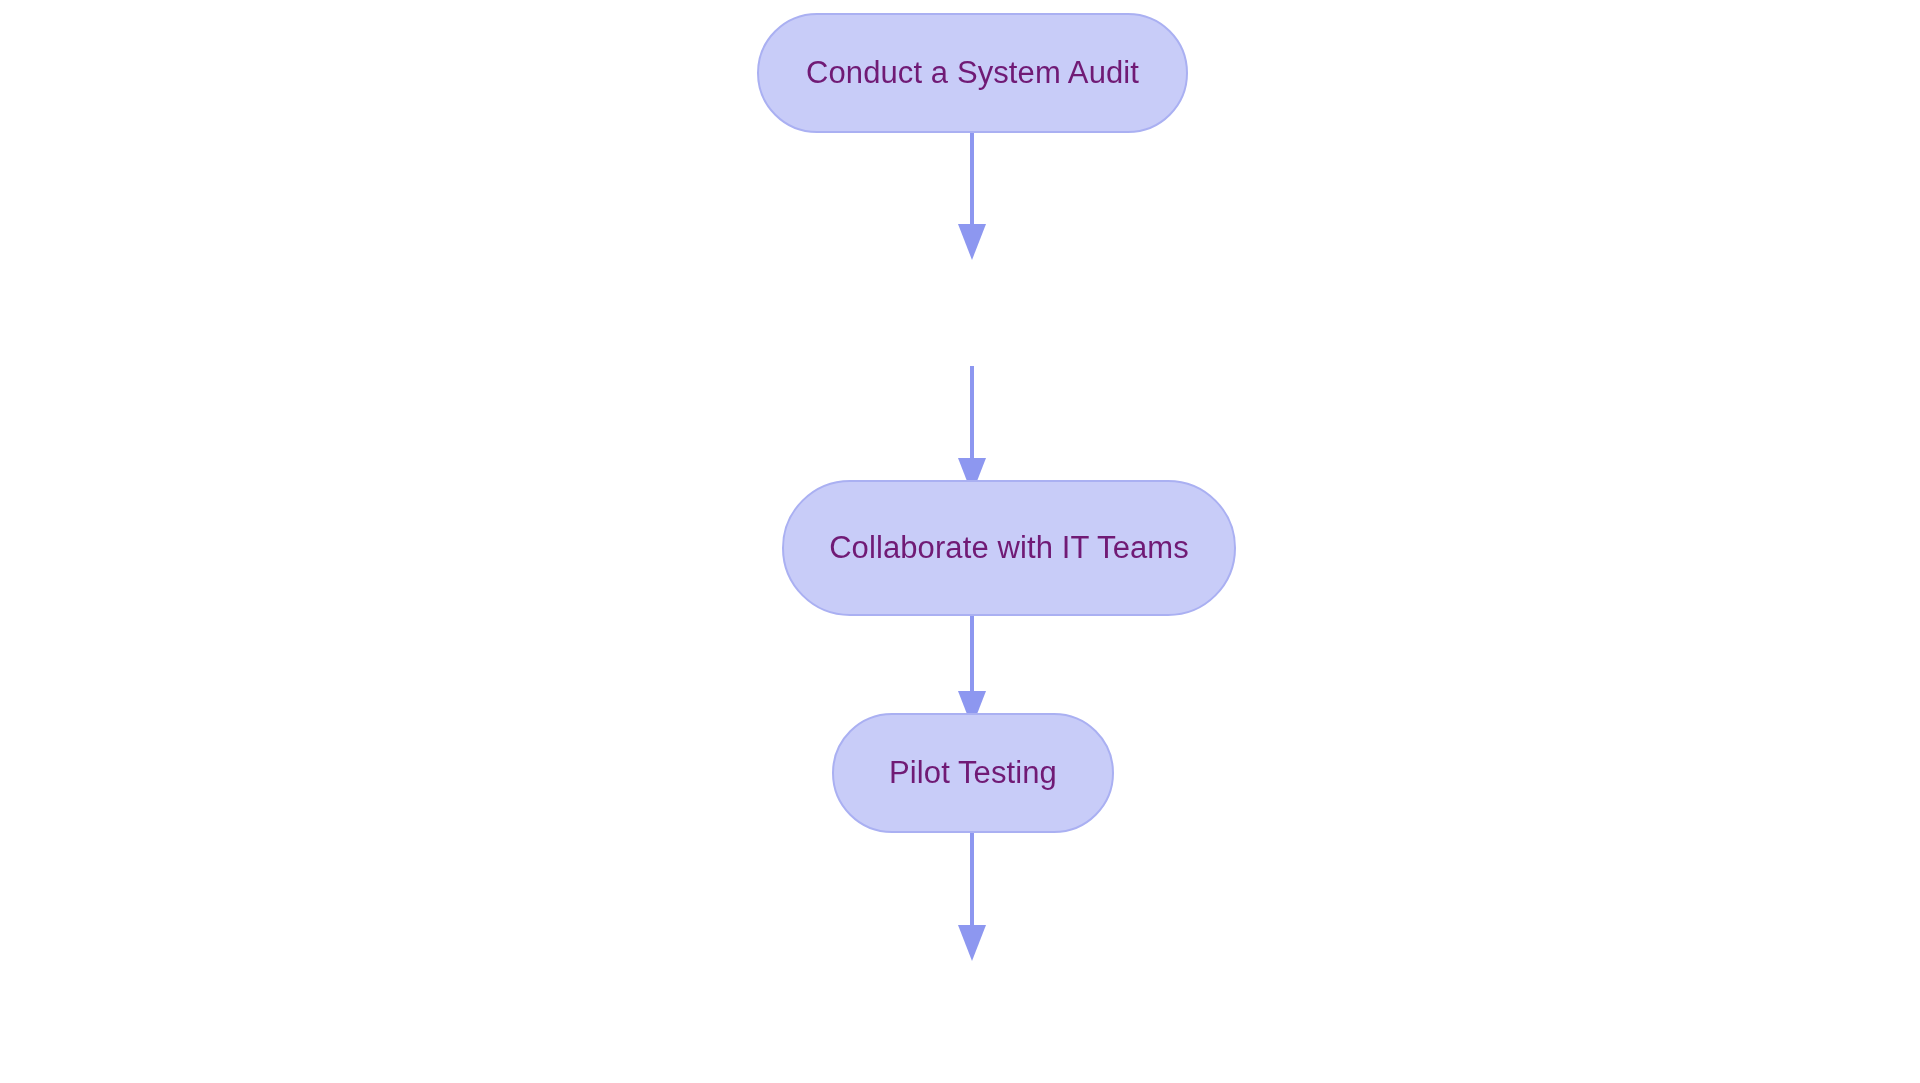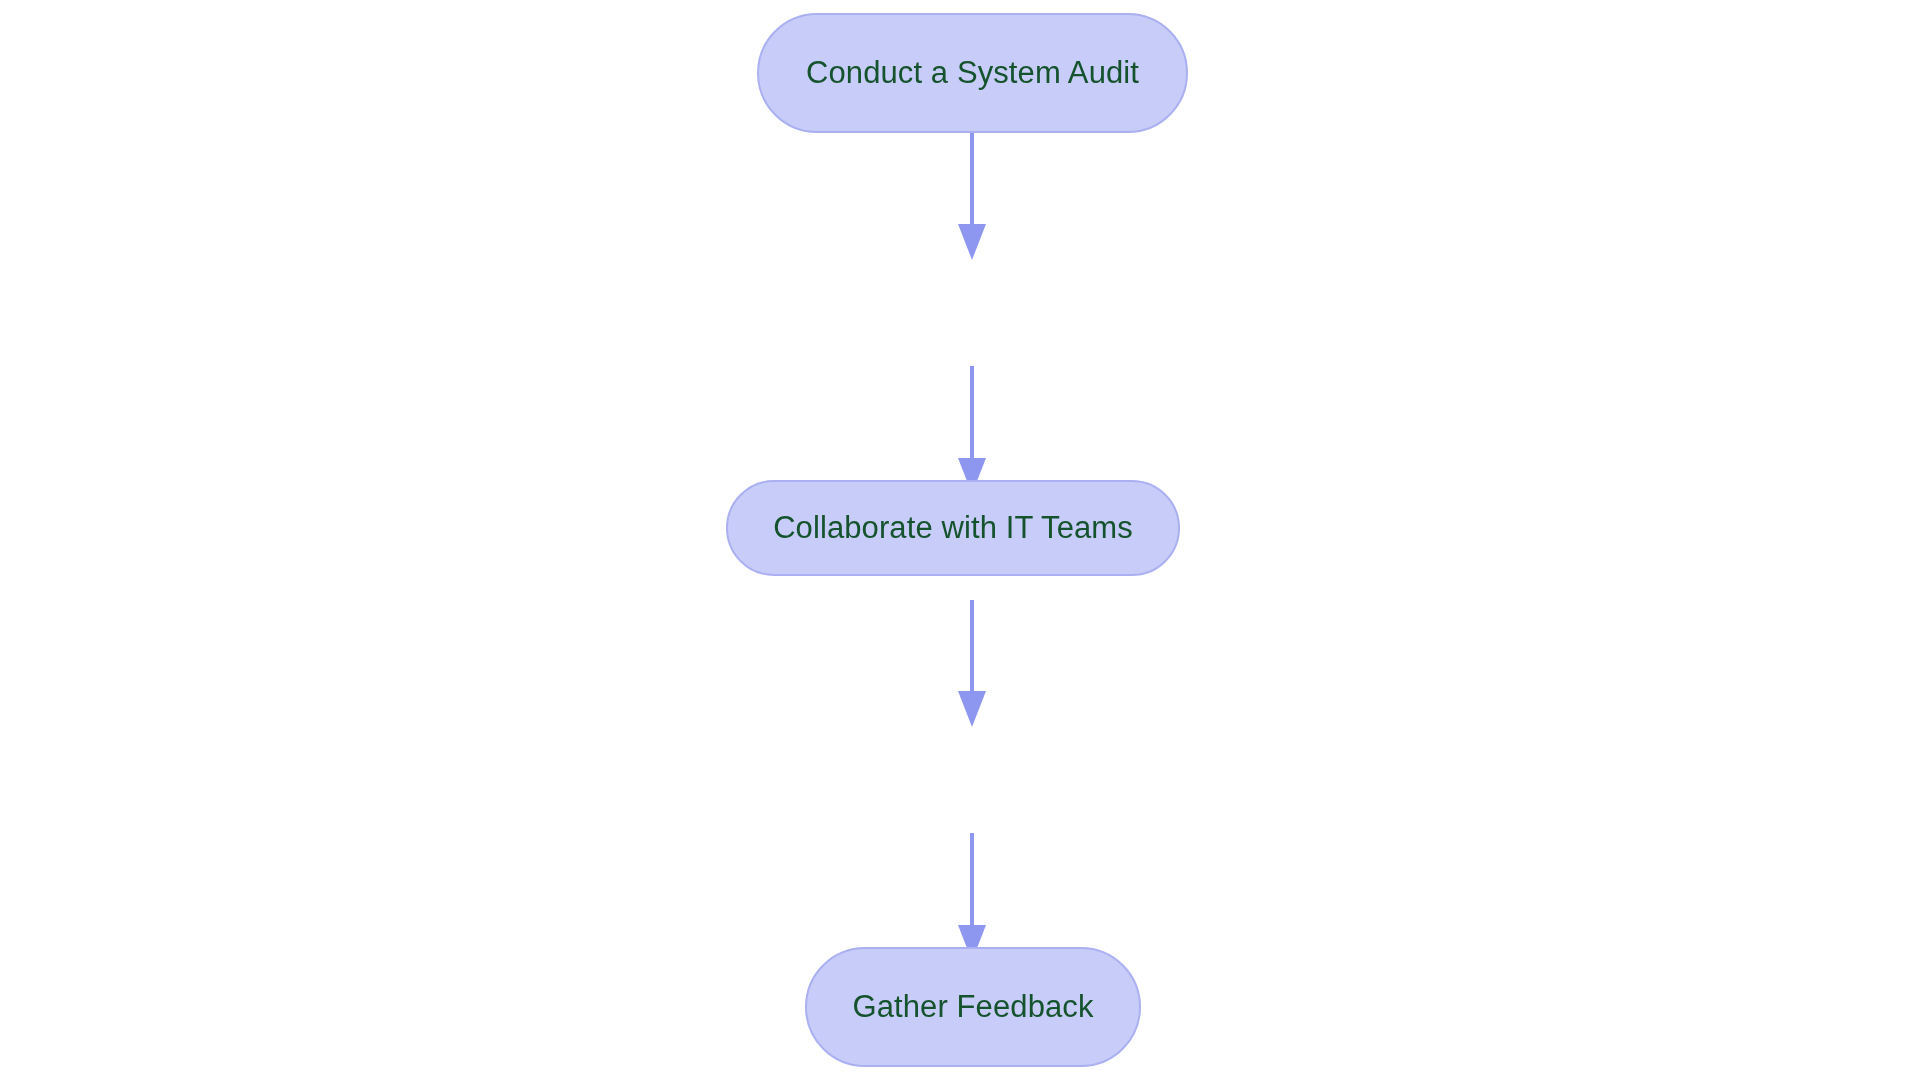--- a/index.html
+++ b/index.html
@@ -39,33 +39,33 @@
     box-sizing: border-box;
     display: flex;
     align-items: center;
     justify-content: center;
     background: #c8ccf8;
     border: 2px solid #aab0f2;
     border-radius: 9999px;
     text-align: center;
   }
   .node-label {
-    color: #14532d;
+    color: #701a75;
     font-size: 31px;
     font-weight: 400;
     line-height: 1.2;
     letter-spacing: 0.1px;
     white-space: nowrap;
     font-family: "Liberation Sans", "DejaVu Sans", sans-serif;
   }
 
   
   #node-0 { left: 757px;  top: 13px;   width: 431px; height: 120px; }
   #node-1 { left: 700px;  top: 246px;  width: 545px; height: 120px; }
-  #node-2 { left: 726px;  top: 480px;  width: 454px; height: 96px; }
+  #node-2 { left: 782px;  top: 480px;  width: 454px; height: 136px; }
   #node-3 { left: 832px;  top: 713px;  width: 282px; height: 120px; }
   #node-4 { left: 805px;  top: 947px;  width: 336px; height: 120px; }
 </style>
 </head>
 <body>
 
 <div id="flow-canvas">
 
   <svg class="edge-layer" viewBox="0 0 1920 1083" width="1920" height="1083" xmlns="http://www.w3.org/2000/svg">
     <defs>
@@ -93,18 +93,18 @@
 
   <div class="node" id="node-0">
     <span class="node-label">Conduct a System Audit</span>
   </div>
 
 
   <div class="node" id="node-2">
     <span class="node-label">Collaborate with IT Teams</span>
   </div>
 
+  <div class="node" id="node-3">
+    <span class="node-label">Pilot Testing</span>
+  </div>
 
-  <div class="node" id="node-4">
-    <span class="node-label">Gather Feedback</span>
-  </div>
 
 </div>
 
 </body></html>

